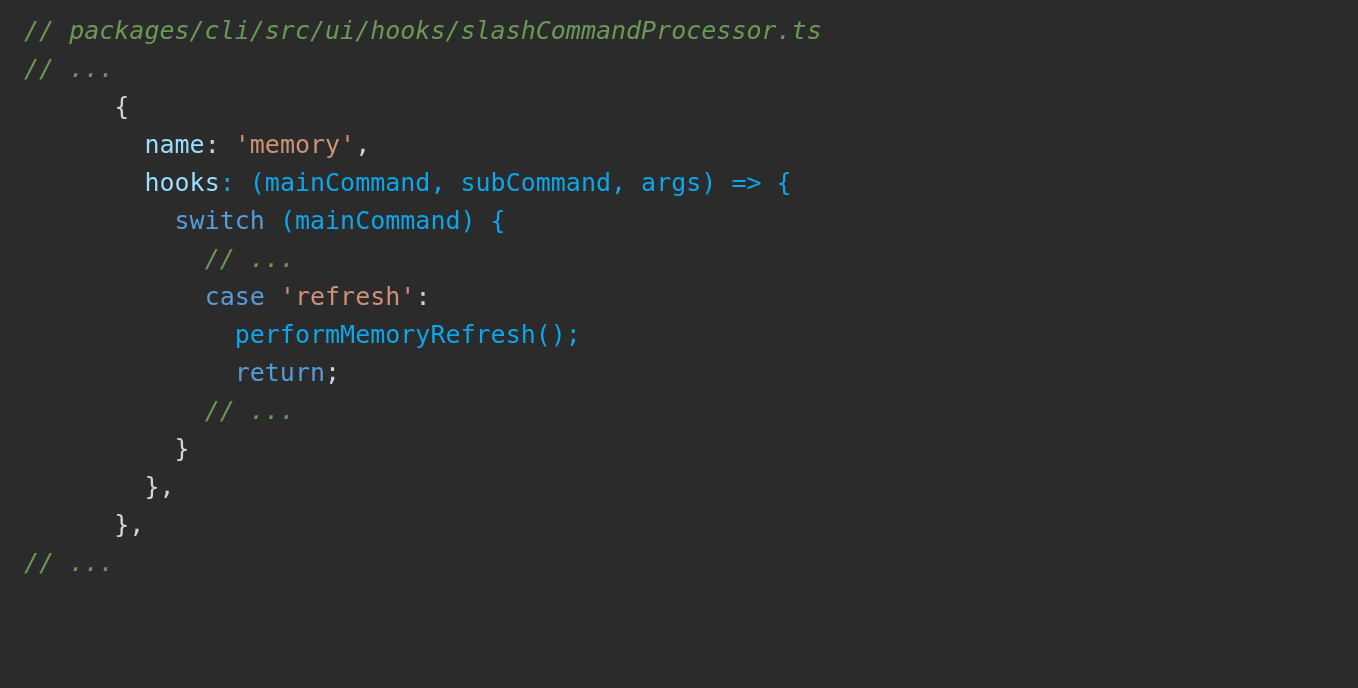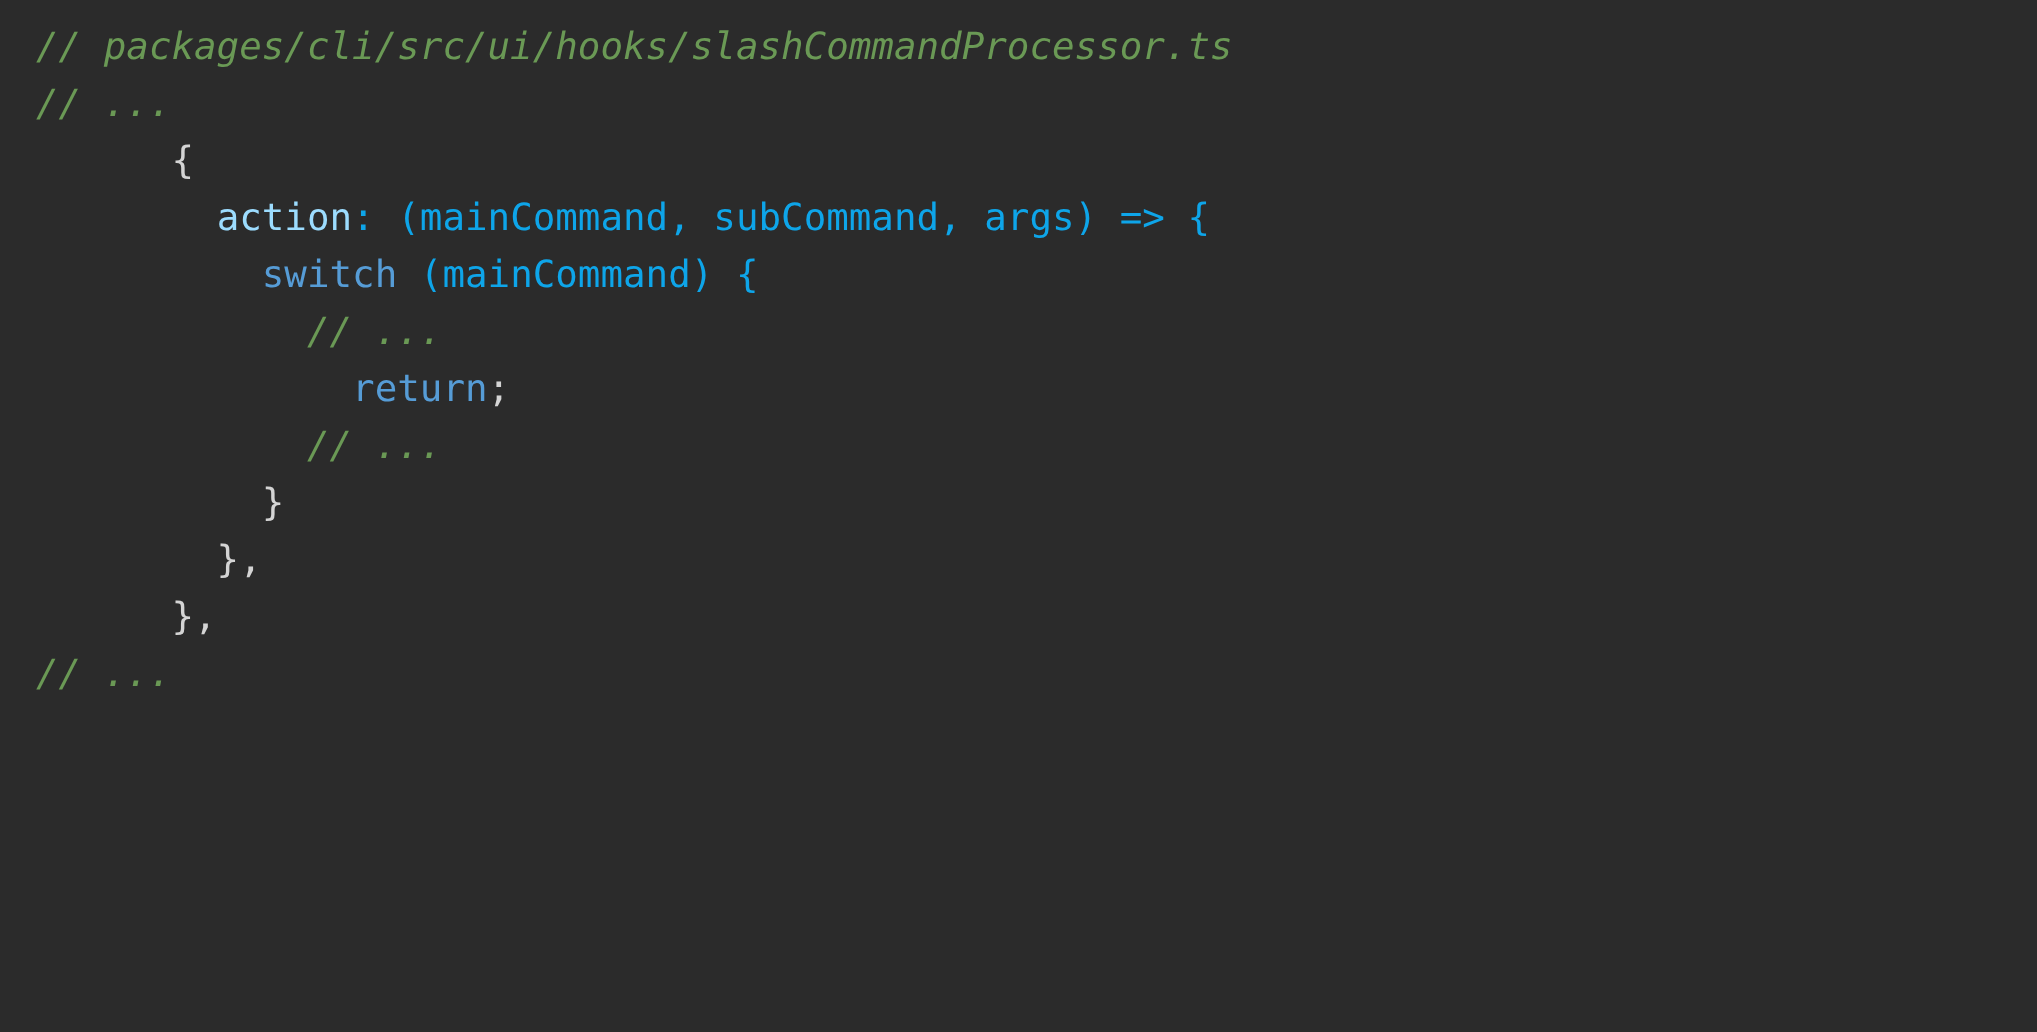--- a/index.html
+++ b/index.html
@@ -39,22 +39,25 @@
   .tok-plain    { color: #0ea5e9; }
   .tok-punct    { color: #d4d4d4; }
 </style>
 </head>
 <body>
 
 <div id="code-block">
     <div class="code-line"><span class="tok-comment">// packages/cli/src/ui/hooks/slashCommandProcessor.ts</span></div>
     <div class="code-line"><span class="tok-comment">// ...</span></div>
     <div class="code-line"><span class="tok-punct">      {</span></div>
-    <div class="code-line"><span class="tok-plain">        </span><span class="tok-property">action</span><span class="tok-plain">: (mainCommand, subCommand, args) =&gt; {</span></div>
+    <div class="code-line"><span class="tok-plain">        </span><span class="tok-property">name</span><span class="tok-punct">: </span><span class="tok-string">'memory'</span><span class="tok-punct">,</span></div>
+    <div class="code-line"><span class="tok-plain">        </span><span class="tok-property">hooks</span><span class="tok-plain">: (mainCommand, subCommand, args) =&gt; {</span></div>
     <div class="code-line"><span class="tok-plain">          </span><span class="tok-keyword">switch</span><span class="tok-plain"> (mainCommand) {</span></div>
     <div class="code-line"><span class="tok-plain">            </span><span class="tok-comment">// ...</span></div>
+    <div class="code-line"><span class="tok-plain">            </span><span class="tok-keyword">case</span><span class="tok-plain"> </span><span class="tok-string">'refresh'</span><span class="tok-punct">:</span></div>
+    <div class="code-line"><span class="tok-plain">              performMemoryRefresh();</span></div>
     <div class="code-line"><span class="tok-plain">              </span><span class="tok-keyword">return</span><span class="tok-punct">;</span></div>
     <div class="code-line"><span class="tok-plain">            </span><span class="tok-comment">// ...</span></div>
     <div class="code-line"><span class="tok-punct">          }</span></div>
     <div class="code-line"><span class="tok-punct">        },</span></div>
     <div class="code-line"><span class="tok-punct">      },</span></div>
     <div class="code-line"><span class="tok-comment">// ...</span></div>
   </div>
 
 </body></html>

